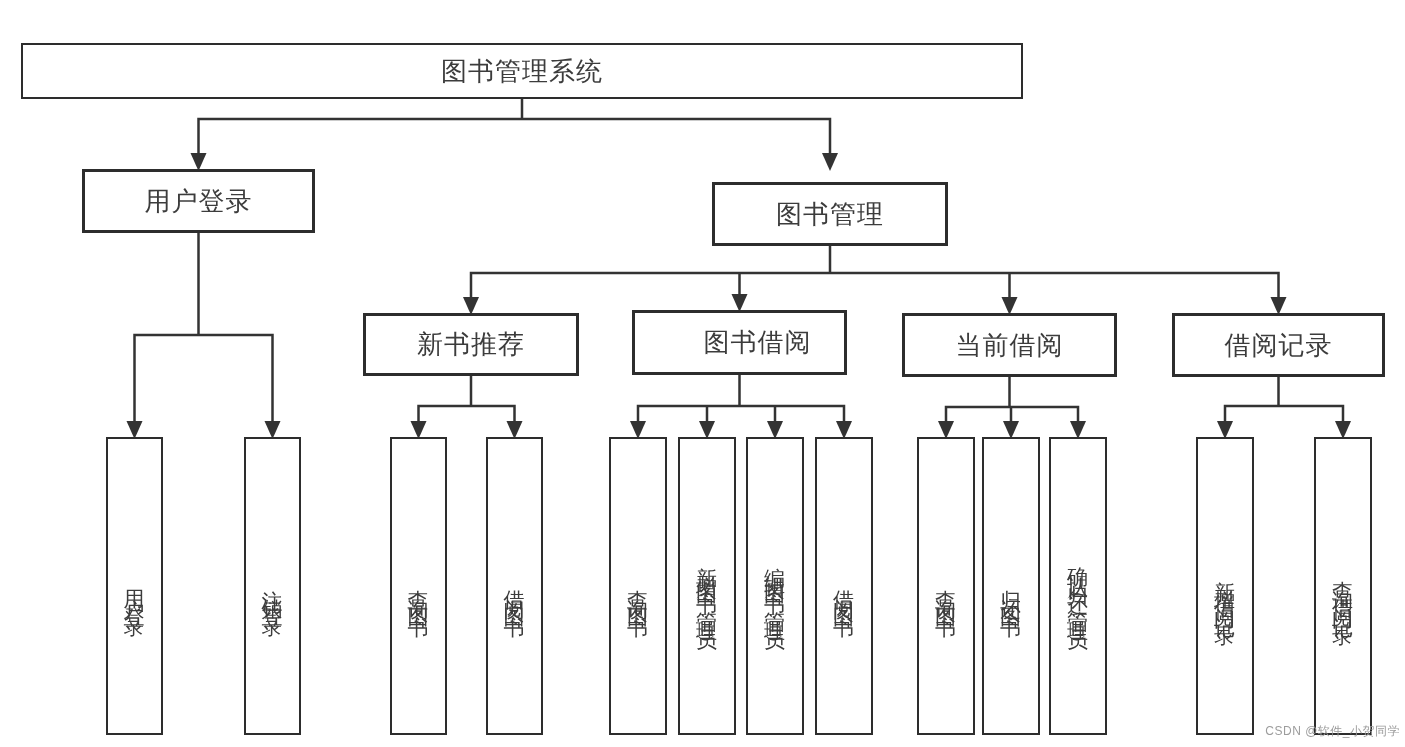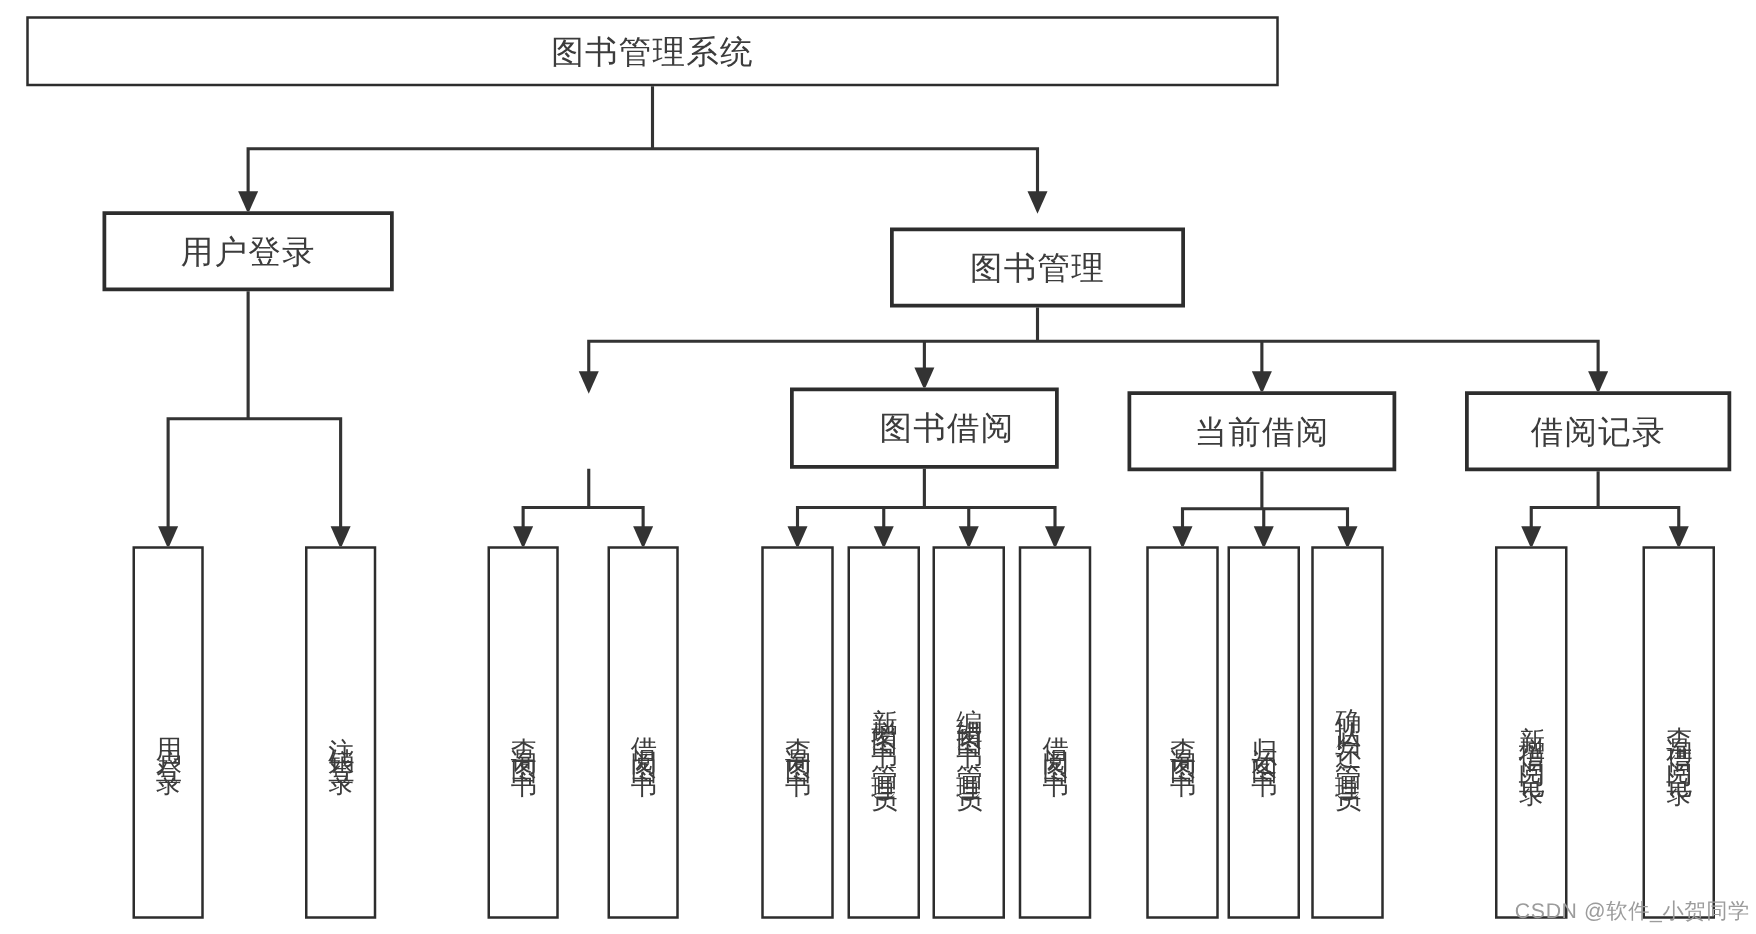--- a/index.html
+++ b/index.html
@@ -31,37 +31,37 @@
     justify-content: center;
     color: #3c3c3c;
     z-index: 2;
   }
   .hbox {
     border: 3px solid #2d2d2d;
     font-size: 26px;
     letter-spacing: 1px;
     white-space: nowrap;
   }
-  .hbox.lvl1 { border-width: 2.5px; }
+  .hbox.lvl1 { border-width: 2.5px; margin-top: 30px; }
   .vbox {
     border: 2.5px solid #2d2d2d;
     font-size: 21px;
   }
   .vbox .vtext {
     writing-mode: vertical-rl;
     text-orientation: mixed;
     letter-spacing: 9px;
     line-height: 1;
     margin-bottom: -9px;
   }
   #watermark {
     position: absolute;
     right: 5px;
     bottom: 7px;
-    font-size: 17px;
+    font-size: 12px;
     color: #9c9c9c;
     letter-spacing: 0.5px;
     z-index: 5;
     white-space: nowrap;
   }
 </style>
 </head>
 <body>
 
 <div id="stage">
@@ -95,20 +95,23 @@
     </svg>
   <div id="watermark">CSDN @软件_小贺同学</div>
 <div class="node hbox lvl1" style="left: 21px; top: 13px; width: 1002px; height: 56px;">
       <span class="htext">图书管理系统</span>
     </div>
     <div class="node hbox lvl2" style="left: 82px; top: 169px; width: 233px; height: 64px;">
       <span class="htext">用户登录</span>
     </div>
     <div class="node hbox lvl2" style="left: 712px; top: 182px; width: 236px; height: 64px;">
       <span class="htext">图书管理</span>
+    </div>
+    <div class="node hbox lvl3" style="left: 363px; top: 313px; width: 216px; height: 63px;">
+      <span class="htext">新书推荐</span>
     </div>
     <div class="node hbox lvl3" style="left: 632px; top: 310px; width: 215px; height: 65px; padding-left: 36px;">
       <span class="htext">图书借阅</span>
     </div>
     <div class="node hbox lvl3" style="left: 902px; top: 313px; width: 215px; height: 64px;">
       <span class="htext">当前借阅</span>
     </div>
     <div class="node hbox lvl3" style="left: 1172px; top: 313px; width: 213px; height: 64px;">
       <span class="htext">借阅记录</span>
     </div>

